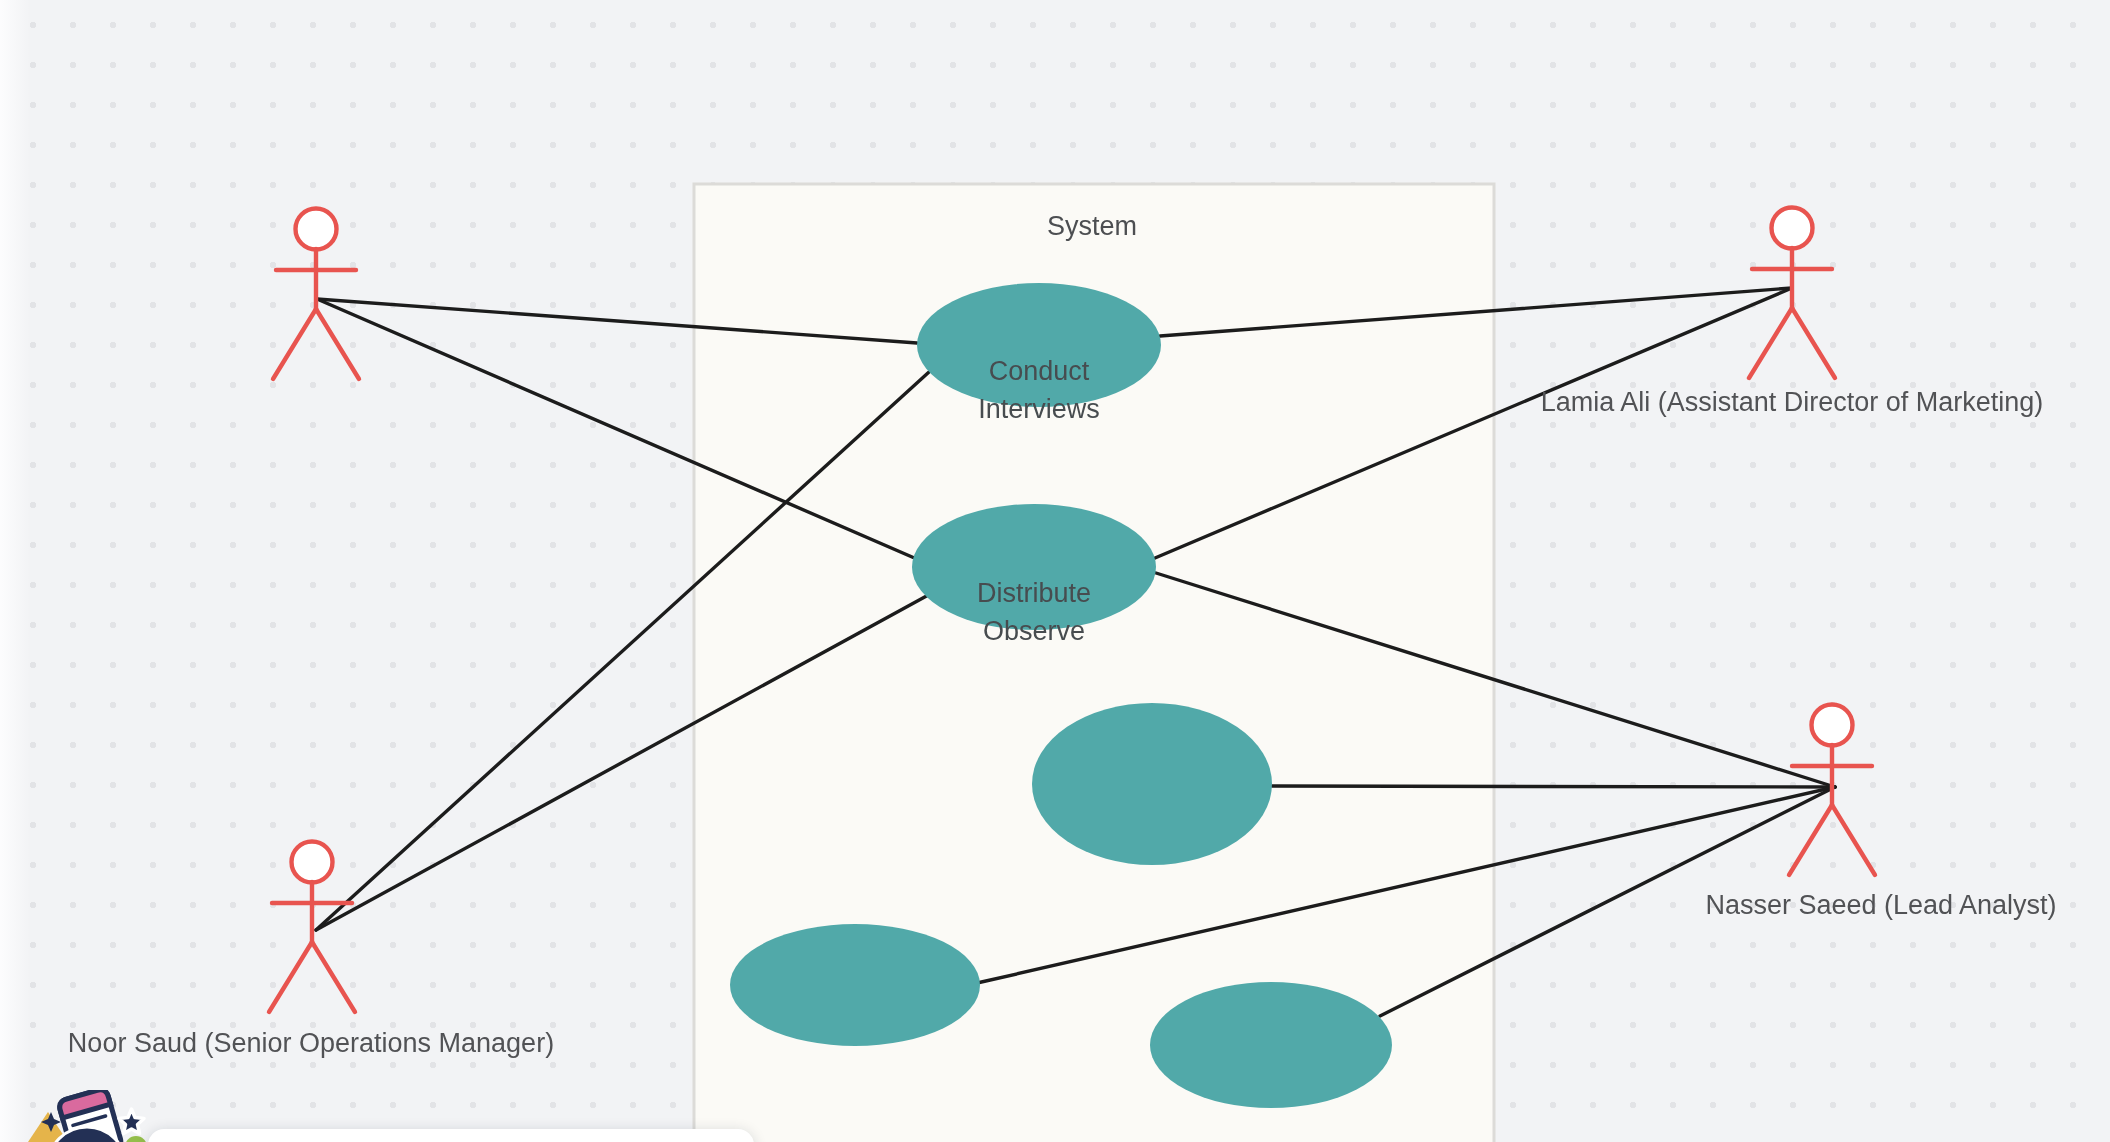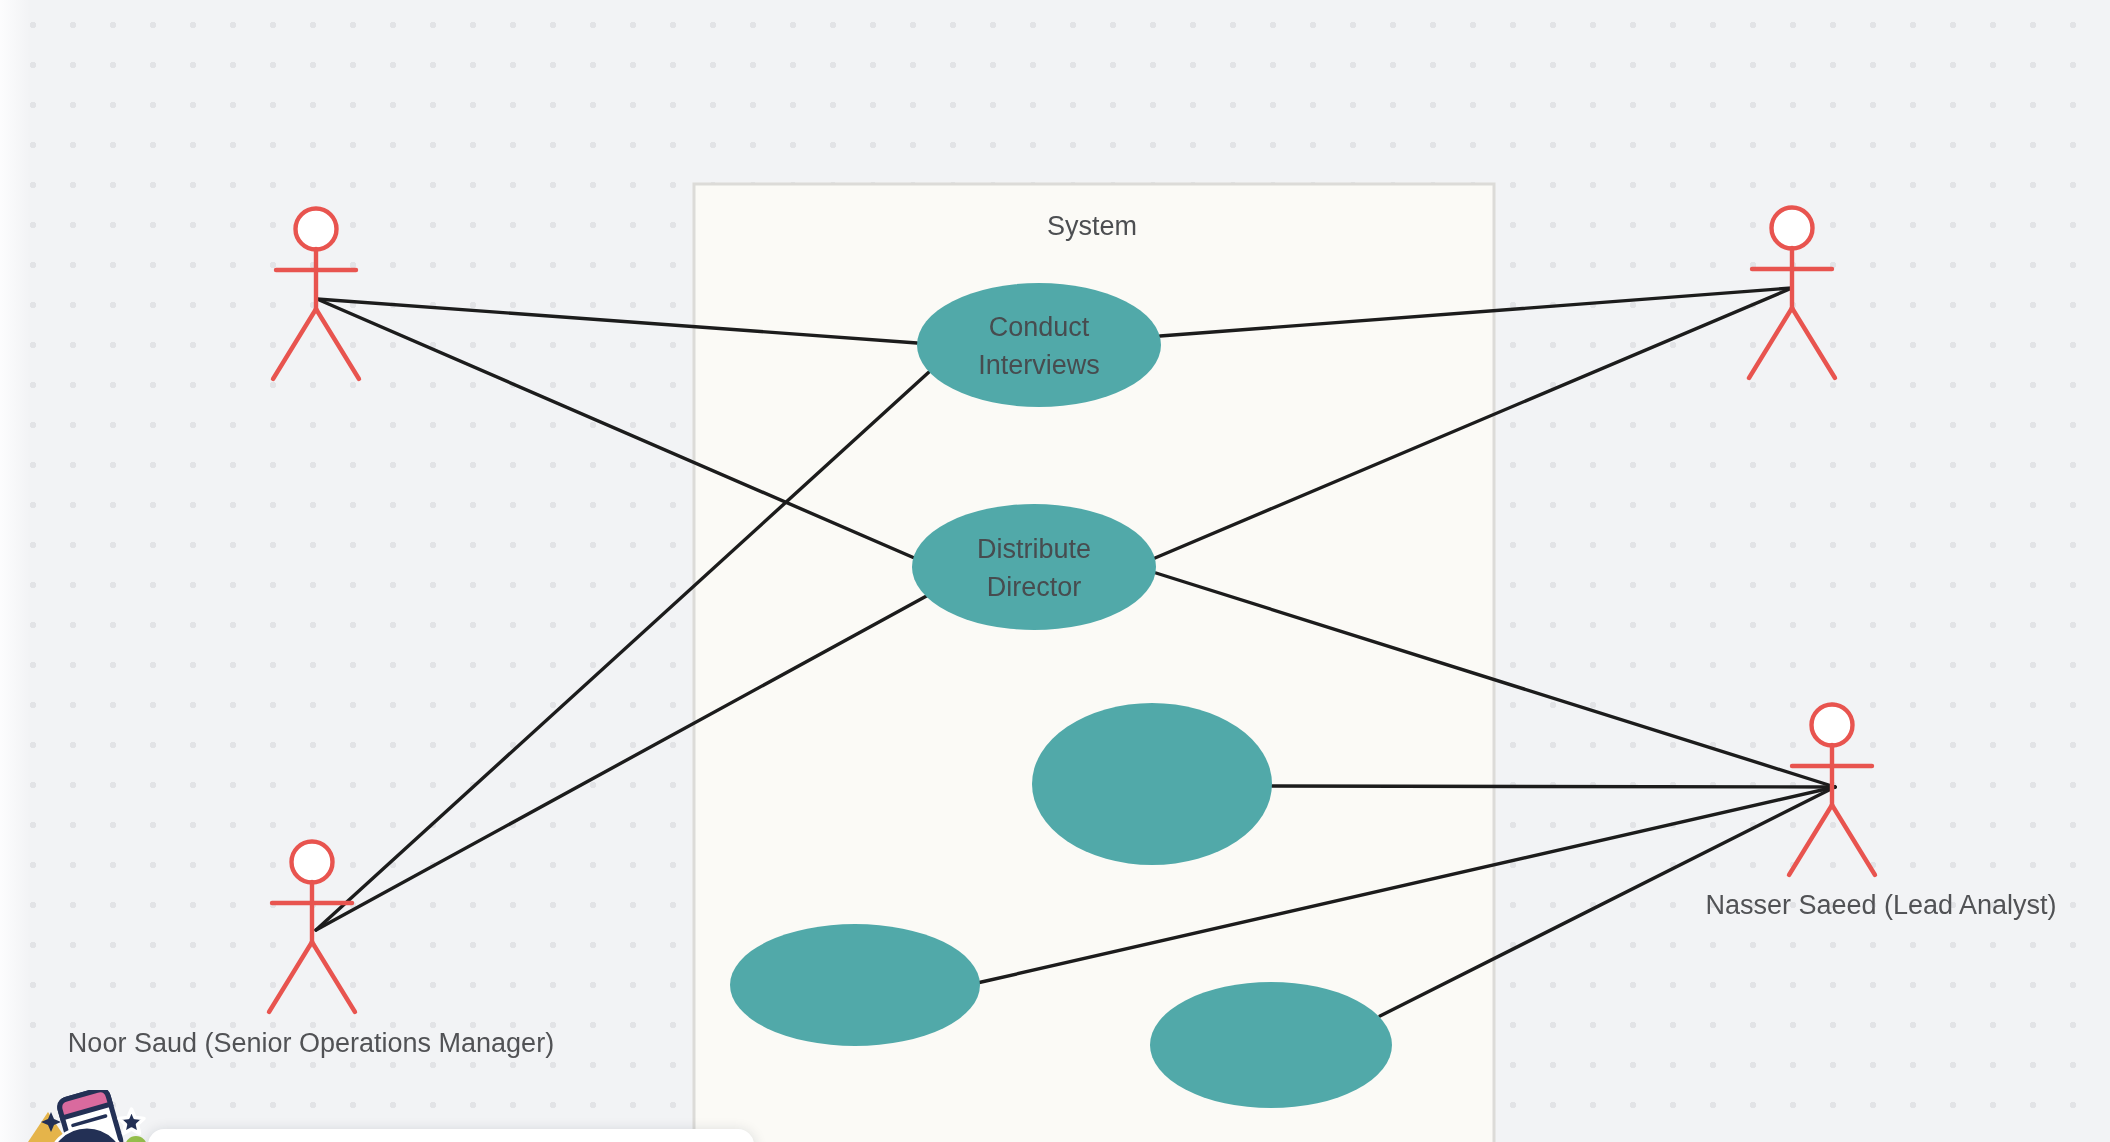--- a/index.html
+++ b/index.html
@@ -61,20 +61,21 @@
     white-space: nowrap;
     color: #515255;
     font-size: 27px;
     text-align: center;
     line-height: 34px;
   }
   .usecase-lbl {
     white-space: pre-line;
     color: #474c4f;
     line-height: 38px;
+    margin-top: 44px;
   }
   .system-lbl {
     color: #4c4e51;
   }
   .bottom-toolbar {
     position: absolute;
     left: 148px;
     top: 1129px;
     width: 606px;
     height: 30px;
@@ -151,22 +152,23 @@
       <line class="actor-part" x1="1832" y1="805" x2="1789" y2="875"></line>
       <line class="actor-part" x1="1832" y1="805" x2="1875" y2="875"></line>
     </g>
   </svg>
 
   <div class="lbl system-lbl" style="left:1092px; top:226px;">System</div>
 
   <div class="lbl usecase-lbl" style="left:1039px; top:346px;">Conduct
 Interviews</div>
   <div class="lbl usecase-lbl" style="left:1034px; top:568px;">Distribute
-Director</div>
+Observe</div>
 
+  <div class="lbl" style="left:1792px; top:402px;">Lamia Ali (Assistant Director of Marketing)</div>
   <div class="lbl" style="left:1881px; top:905px;">Nasser Saeed (Lead Analyst)</div>
   <div class="lbl" style="left:311px; top:1043px;">Noor Saud (Senior Operations Manager)</div>
 
   <div class="left-fade"></div>
 
   <svg class="mascot" viewBox="0 0 130 52">
 
     <polygon points="0,52 20,22 40,52" fill="#e5b44a"></polygon>
 
     <path d="M23,22 L26,29 L33,32 L26,35 L23,42 L20,35 L13,32 L20,29 Z" fill="#233055"></path>

